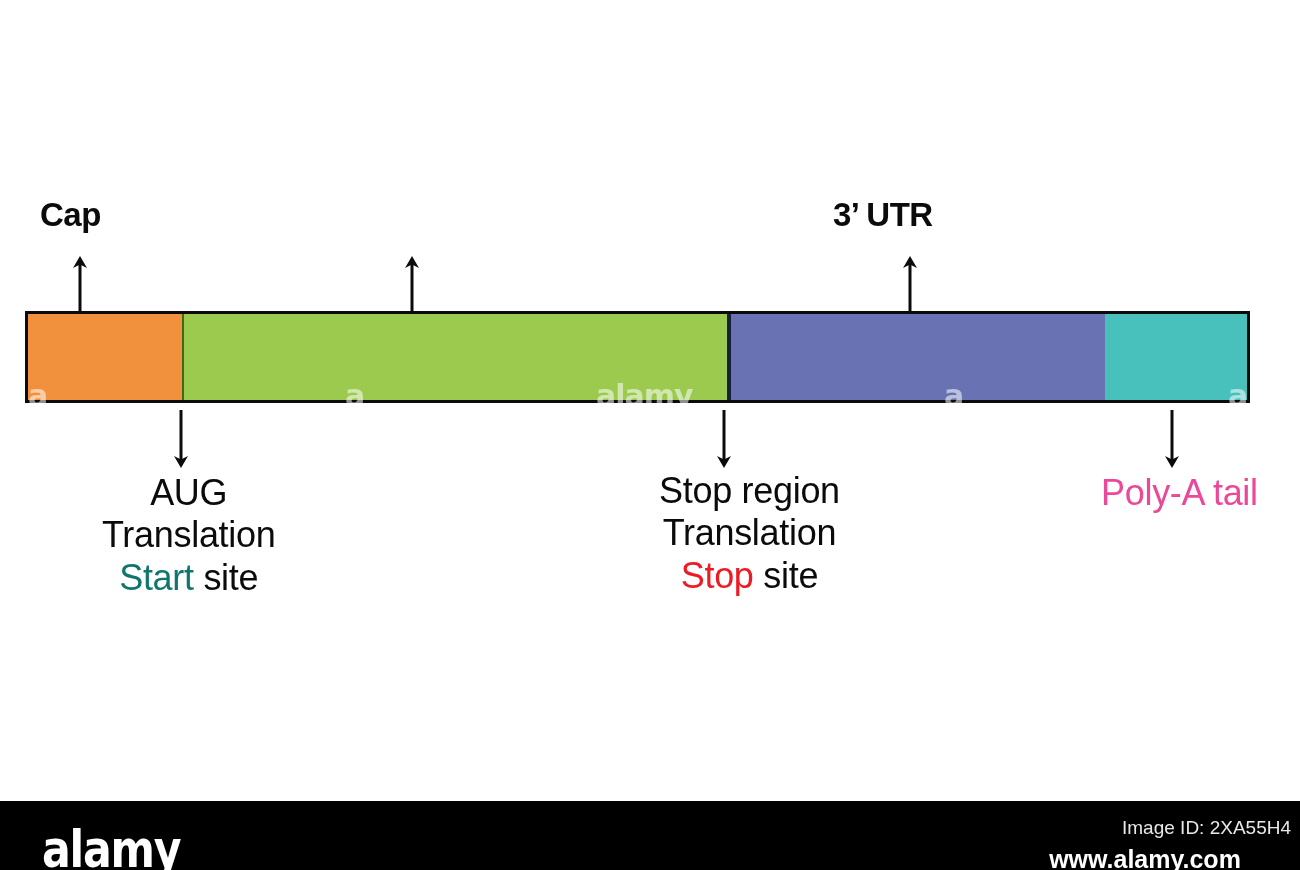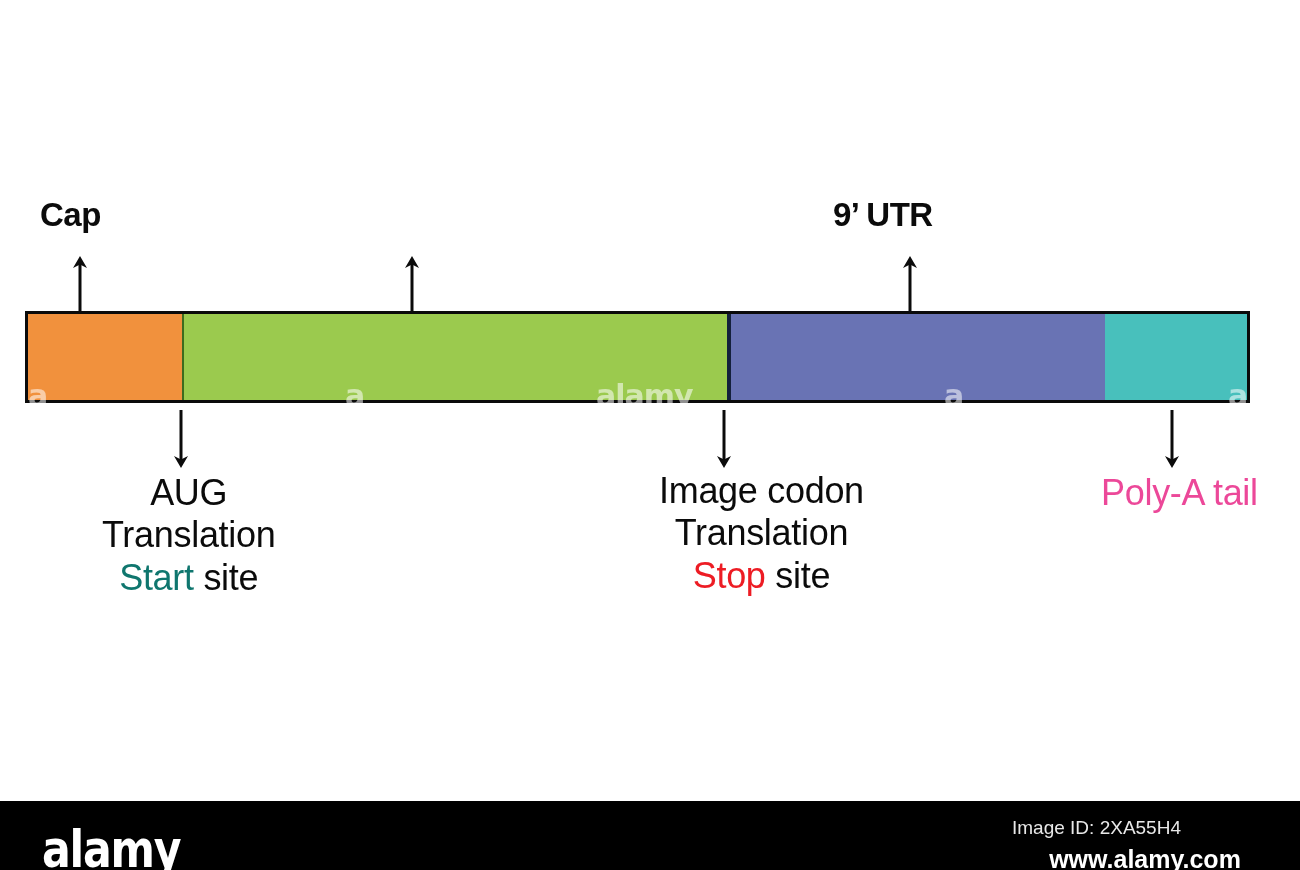--- a/index.html
+++ b/index.html
@@ -91,24 +91,24 @@
     font-size: 52px;
     font-weight: bold;
     letter-spacing: -1.5px;
     line-height: 1;
     font-family: "DejaVu Sans", sans-serif;
     transform: scaleX(0.82);
     transform-origin: left top;
   }
   #footer-image-id {
     position: absolute;
-    right: 28px;
+    right: 9px;
     top: 15px;
     width: 260px;
-    text-align: left;
+    text-align: right;
     color: #e8e8e8;
     font-size: 19px;
     line-height: 1.25;
     white-space: nowrap;
   }
   #footer-url {
     position: absolute;
     right: 25px;
     top: 43px;
     width: 260px;
@@ -133,21 +133,21 @@
   }
 </style>
 </head>
 <body>
 
 <div id="canvas">
 
   <div class="top-label" id="top-label-cap" style="left: 40px; top: 178px;">Cap</div>
 
 
-  <div class="top-label" id="top-label-utr3" style="left: 833px; top: 178px;">9’ UTR</div>
+  <div class="top-label" id="top-label-utr3" style="left: 833px; top: 178px;">3’ UTR</div>
 
   <div class="arrow" id="arrow-up-cap" style="left: 69px; top: 236px;">
     <svg width="22" height="56" viewBox="0 0 22 56">
       <line x1="11" y1="56" x2="11" y2="7" stroke="#0b0b0b" stroke-width="3"></line>
       <path d="M11 0 L18 12 L11 8.5 L4 12 Z" fill="#0b0b0b"></path>
     </svg>
   </div>
 
   <div class="arrow" id="arrow-up-coding" style="left: 401px; top: 236px;">
     <svg width="22" height="56" viewBox="0 0 22 56">
@@ -191,21 +191,21 @@
     </svg>
   </div>
 
   <div class="bottom-label" id="bottom-label-aug" style="top: 452px; left: 102px;">
       <span class="line"><span style="color: rgb(11, 11, 11);">AUG</span></span>
       <span class="line"><span style="color: rgb(11, 11, 11);">Translation</span></span>
       <span class="line"><span style="color: #0f766e;">Start</span><span style="color: rgb(11, 11, 11);"> site</span></span>
     </div>
 
   <div class="bottom-label" id="bottom-label-stop" style="top: 450px; left: 659px;">
-      <span class="line"><span style="color: rgb(11, 11, 11);">Image codon</span></span>
+      <span class="line"><span style="color: rgb(11, 11, 11);">Stop region</span></span>
       <span class="line"><span style="color: rgb(11, 11, 11);">Translation</span></span>
       <span class="line"><span style="color: rgb(237, 28, 36);">Stop</span><span style="color: rgb(11, 11, 11);"> site</span></span>
     </div>
 
   <div class="bottom-label" id="bottom-label-polya" style="top: 452px; left: 1101px;">
       <span class="line"><span style="color: #ec4899;">Poly-A tail</span></span>
     </div>
 
   <div id="wm-layer">
       <div class="wm" style="left: 28px; top: 358px;">a</div>

